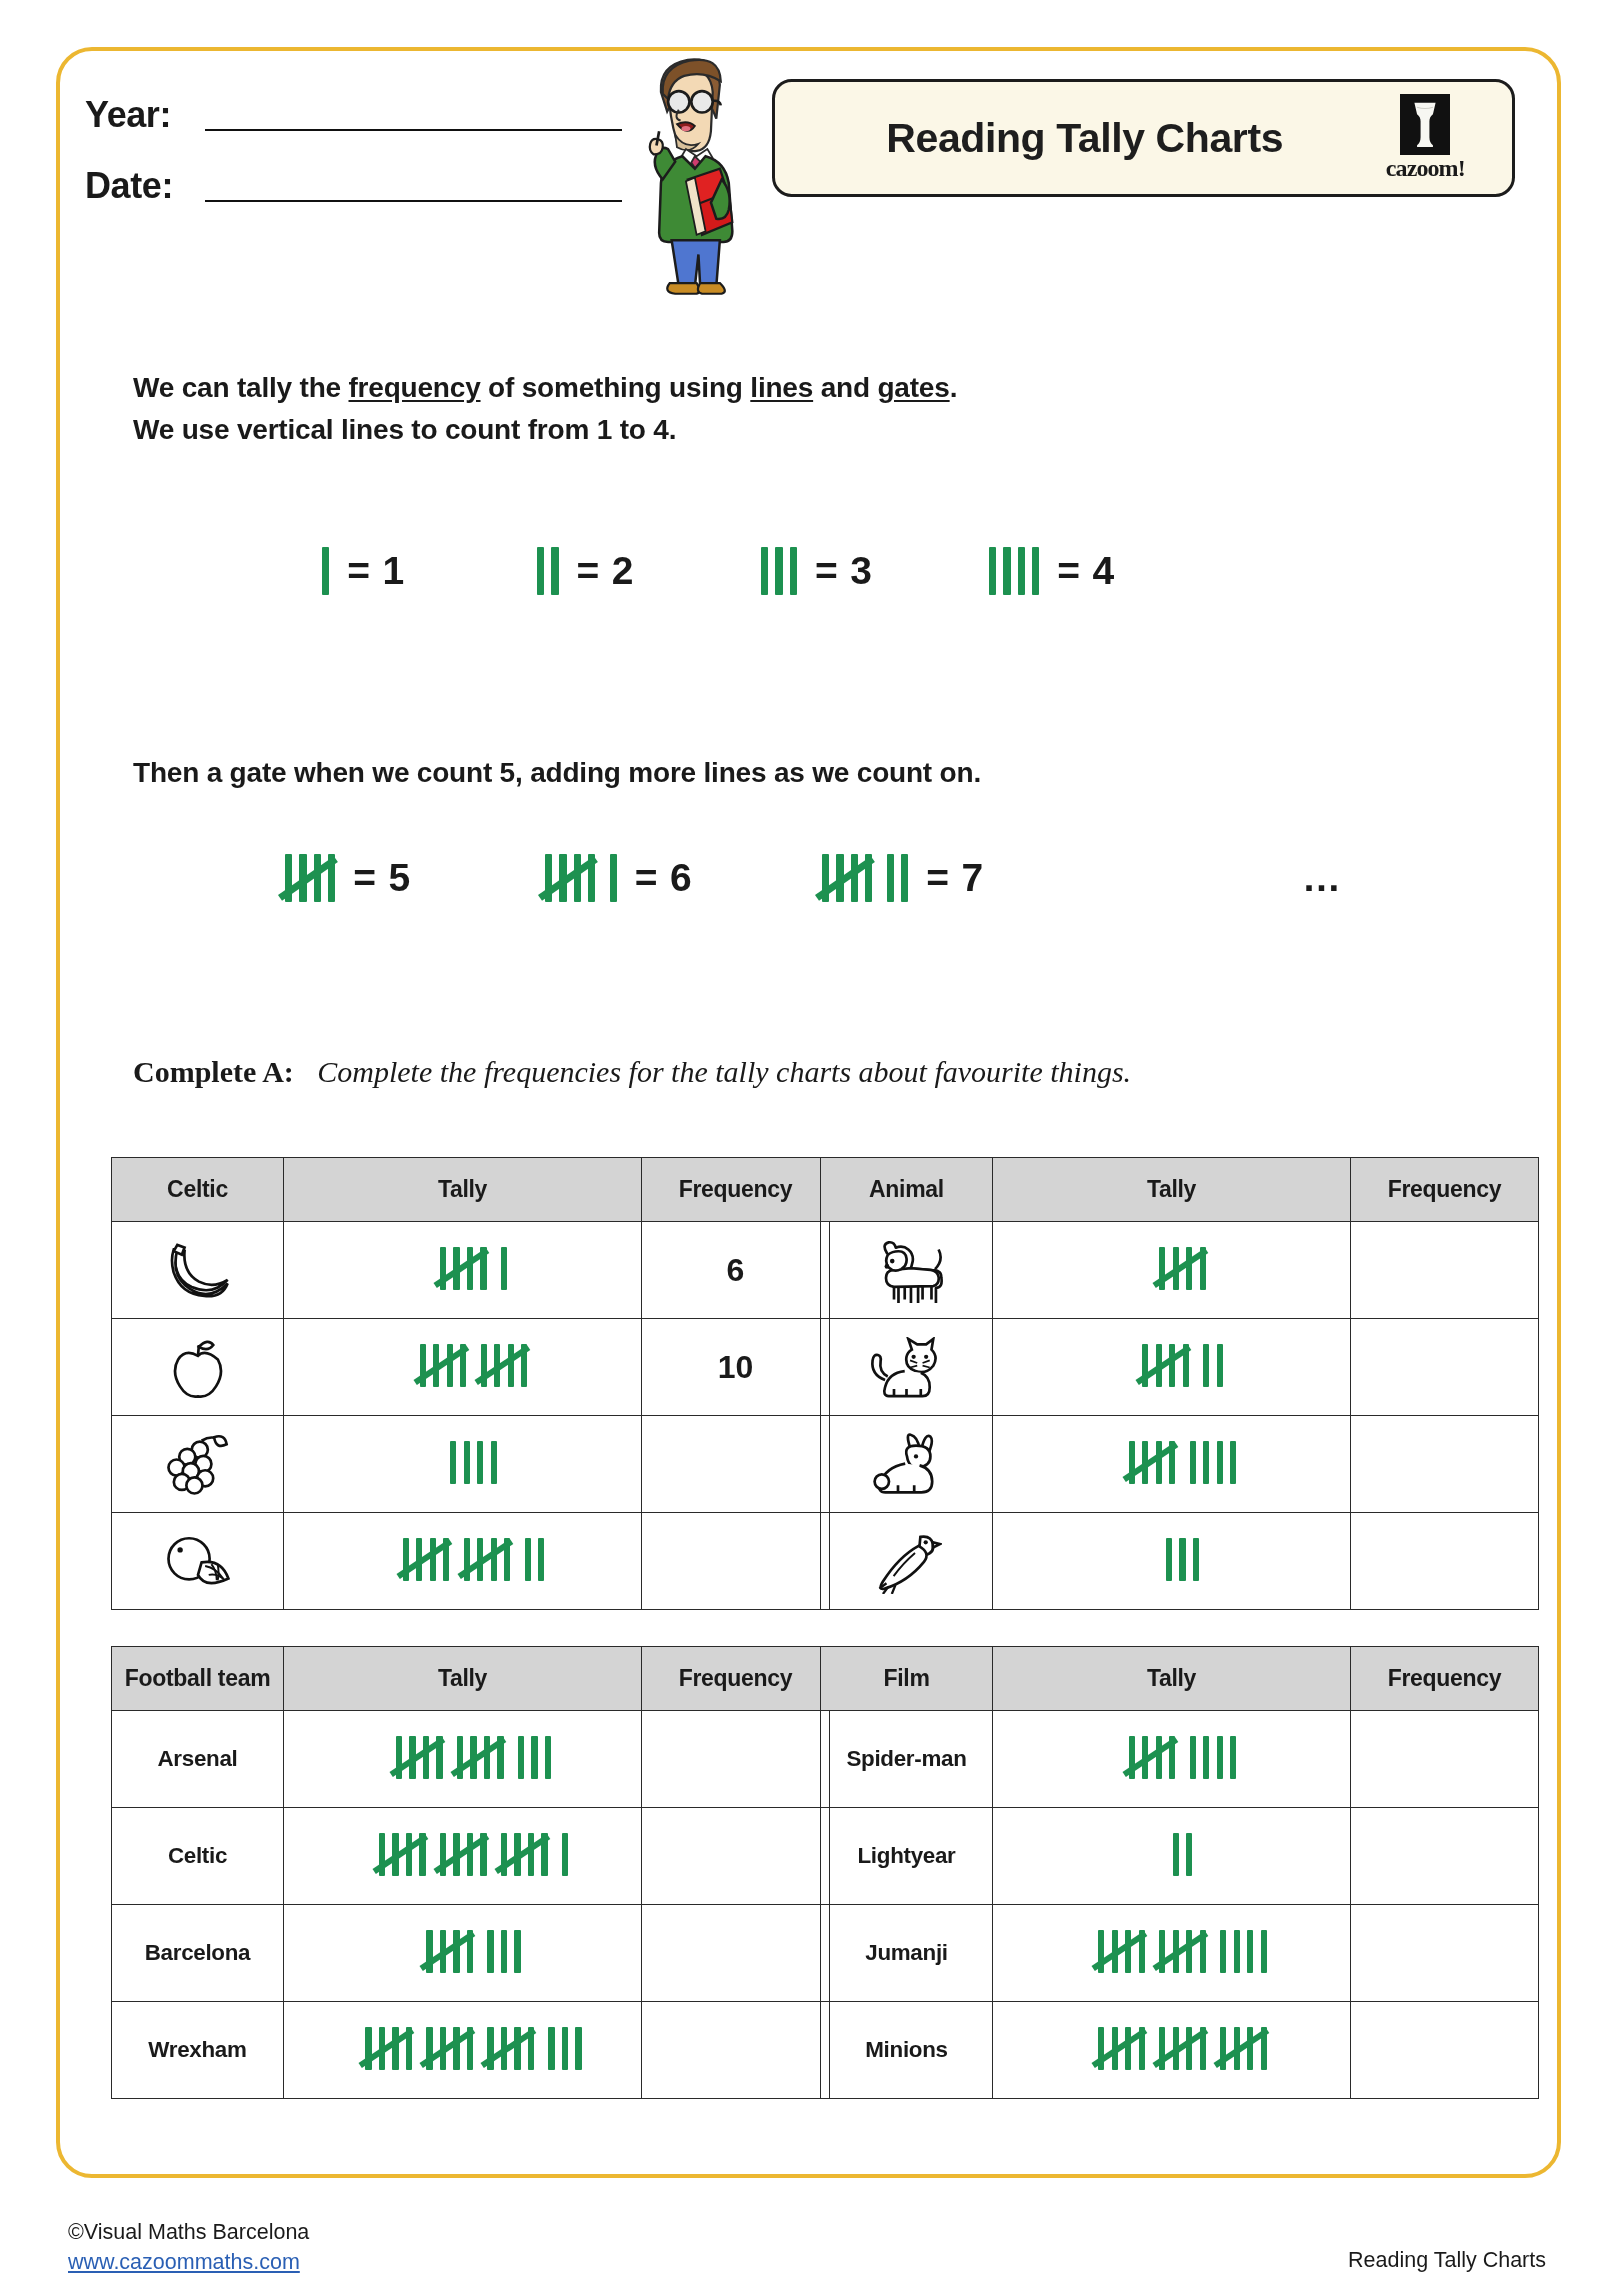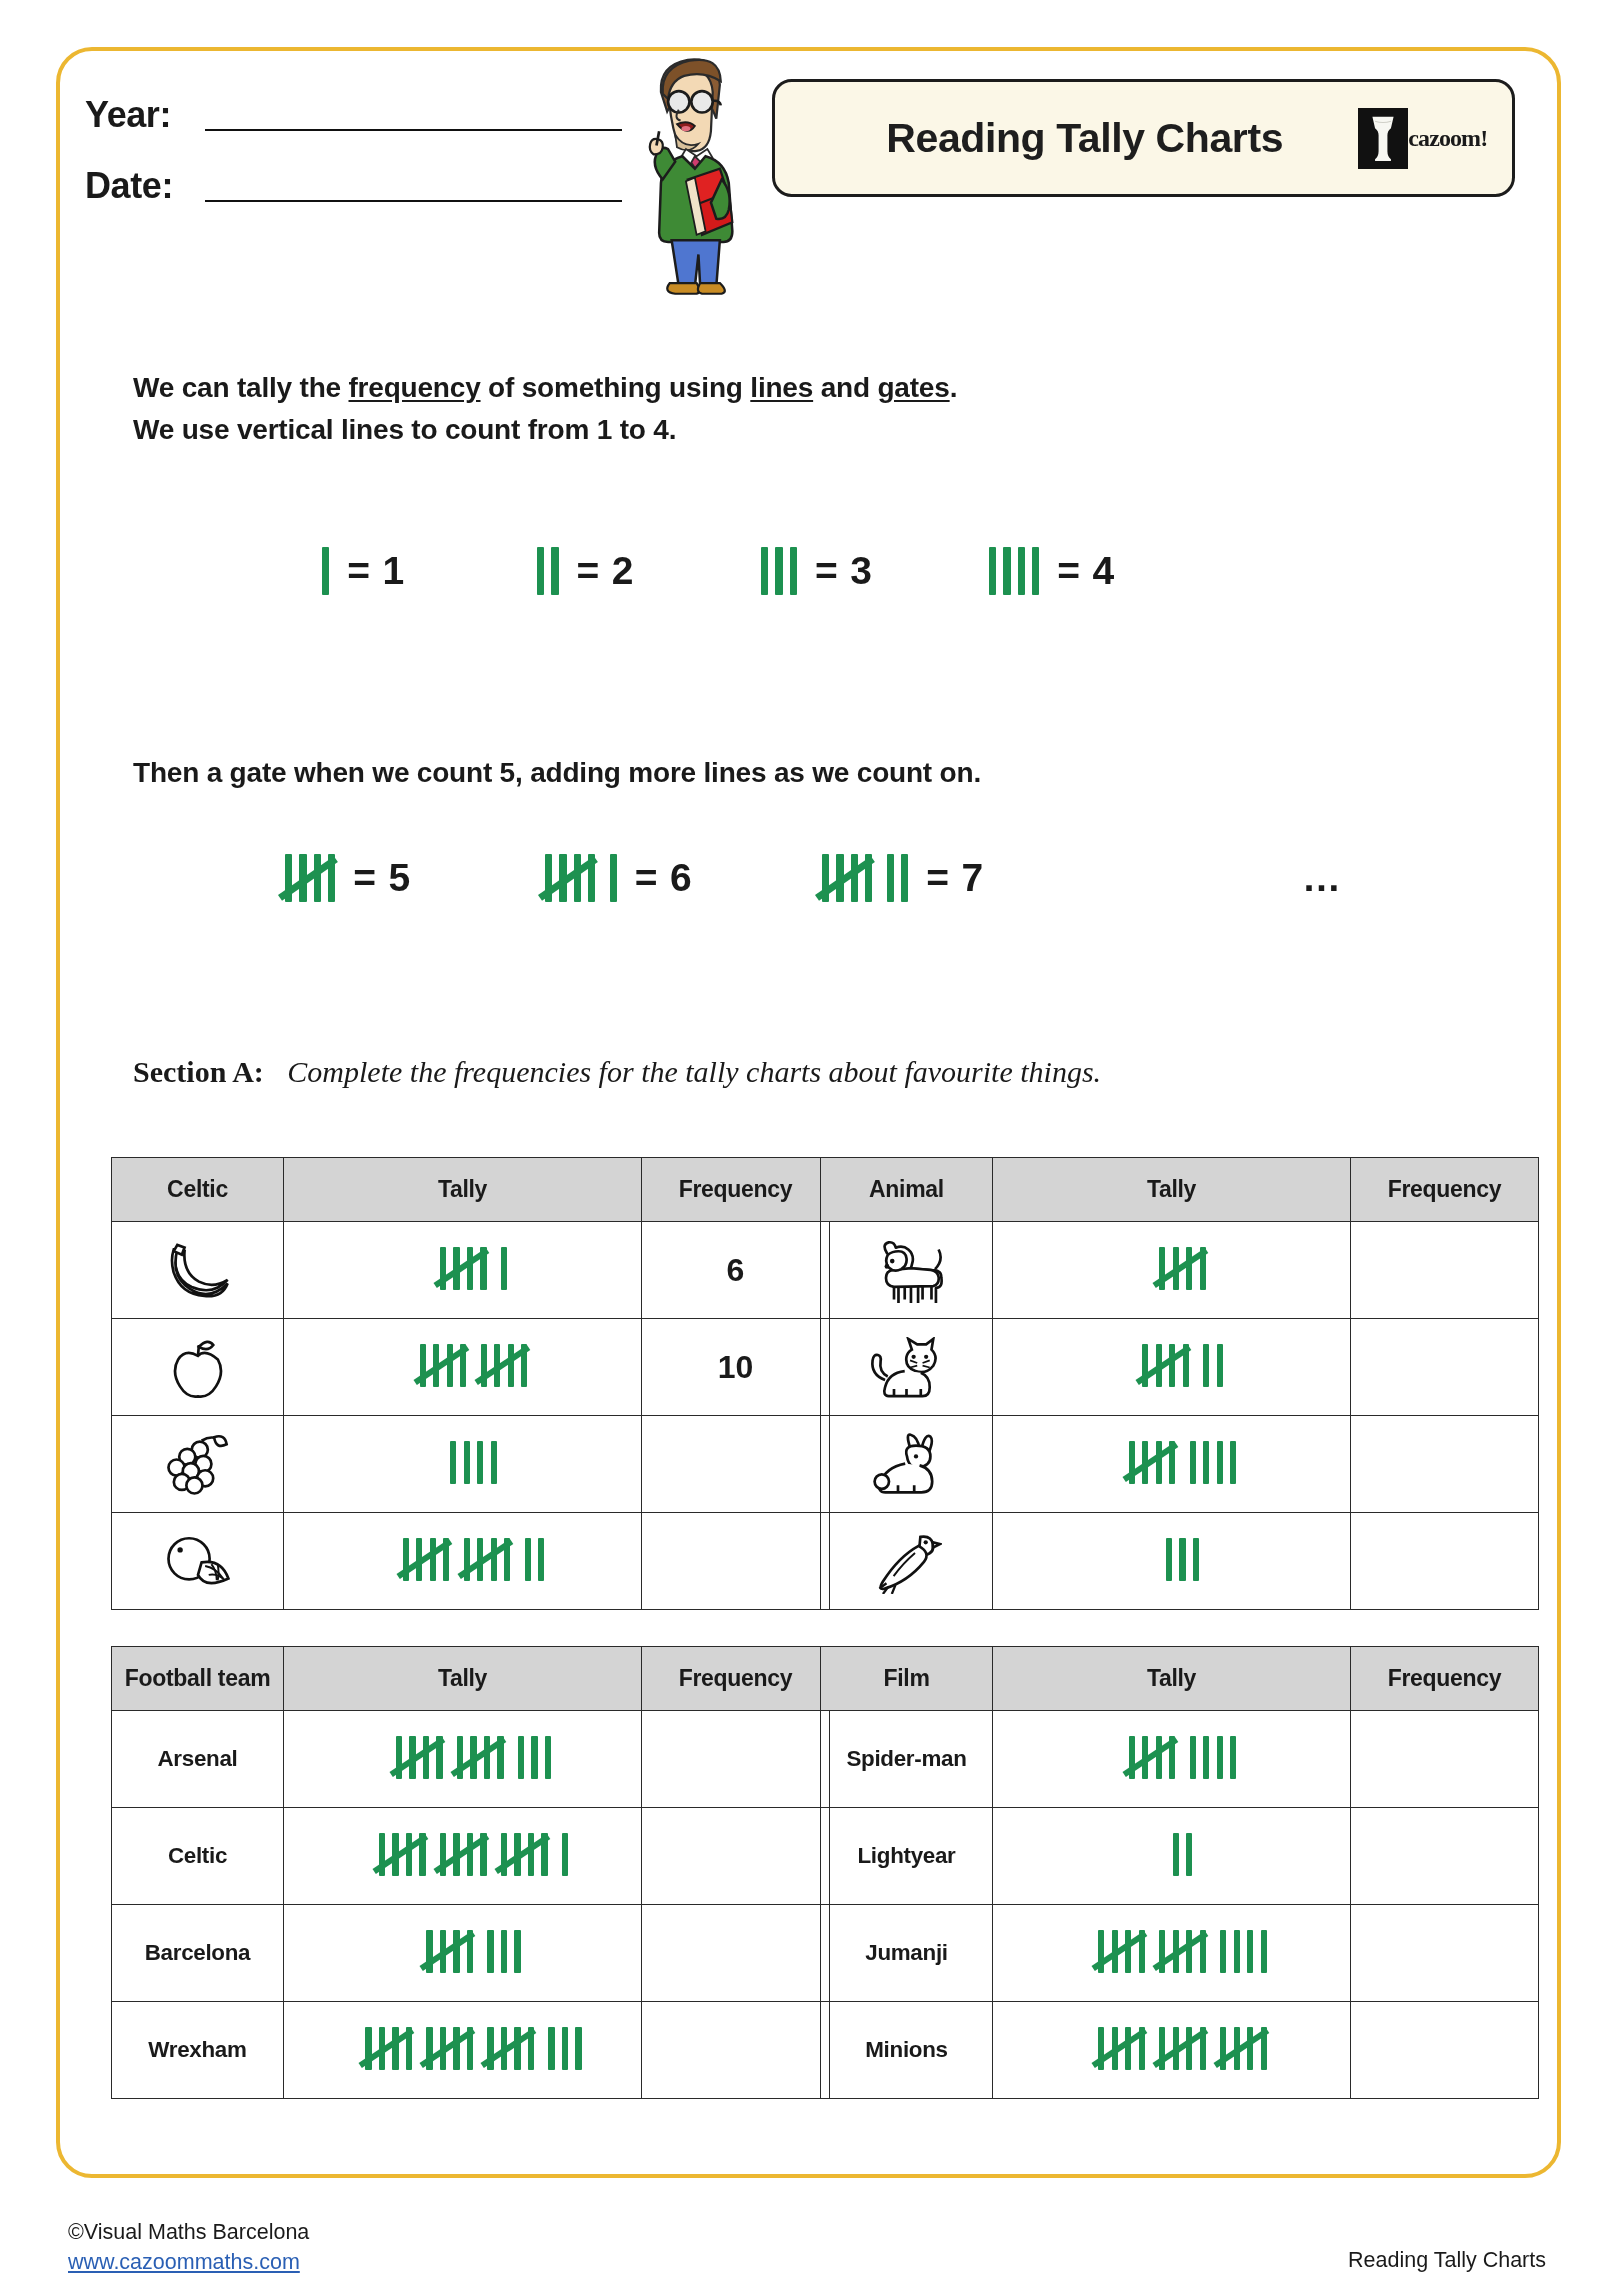--- a/index.html
+++ b/index.html
@@ -26,21 +26,21 @@
   
   #title-card{
     position:absolute;left:772px;top:79px;width:743px;height:118px;
     background:#fbf7e7;border:3.6px solid #1c1c1c;border-radius:19.7px;box-sizing:border-box;
     display:flex;align-items:center;
   }
   #title-text{
     flex:1;text-align:center;font-size:41px;font-weight:bold;color:#1e1e1e;
     letter-spacing:-0.4px;padding-left:36px;
   }
-  #logo{width:134px;display:flex;flex-direction:row;align-items:center;margin-right:19.7px;}
+  #logo{width:134px;display:flex;flex-direction:column;align-items:center;margin-right:19.7px;}
   #logo-mark{width:50px;height:61px;background:#111;display:flex;align-items:center;justify-content:center;}
   #logo-word{font-family:"Liberation Serif",serif;font-weight:bold;font-size:24px;letter-spacing:-0.9px;margin-top:0.9px;}
 
   
   #intro{position:absolute;left:133px;top:367px;width:1164px;}
   #intro div{font-size:28px;font-weight:bold;line-height:42px;letter-spacing:-0.2px;}
   #intro u{text-decoration:underline;text-underline-offset:2.7px;}
 
   .eqrow{position:absolute;display:flex;align-items:center;}
   .eqgroup{display:flex;align-items:center;}
@@ -256,21 +256,21 @@
           <span class="bar" style="width: 7.2px; height: 48px; background: rgb(29, 145, 80); margin-left: 7.2px;"></span>
         </span>
       </span>
       <span class="eqsign">=</span>
       <span class="eqval">7</span>
     </span>
     <span class="dots" style="position: absolute; left: 976px;">…</span>
   </div>
 
 <div id="sectionA">
-  <b>Section A:</b>
+  <b>Complete A:</b>
   <span style="display:inline-block;width:16px;"></span><span>Complete the frequencies for the tally charts about favourite things.</span>
 </div>
 
 <table class="tbl" id="tbl-fruit">
     <thead>
       <tr>
         <th class="col-cat">Celtic</th>
         <th class="col-tally">Tally</th>
         <th class="col-freq">Frequency</th>
       </tr>

